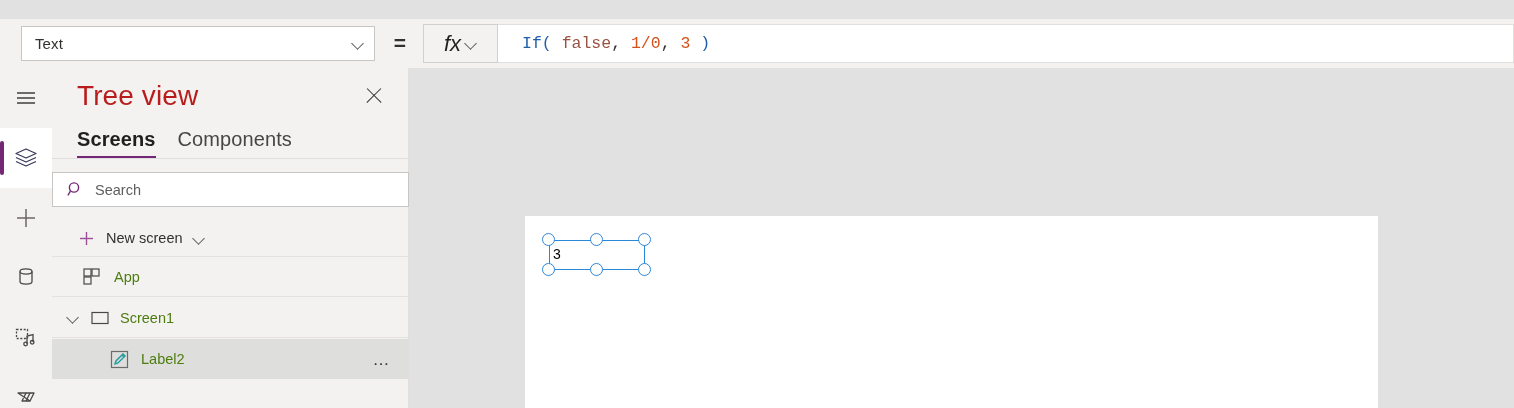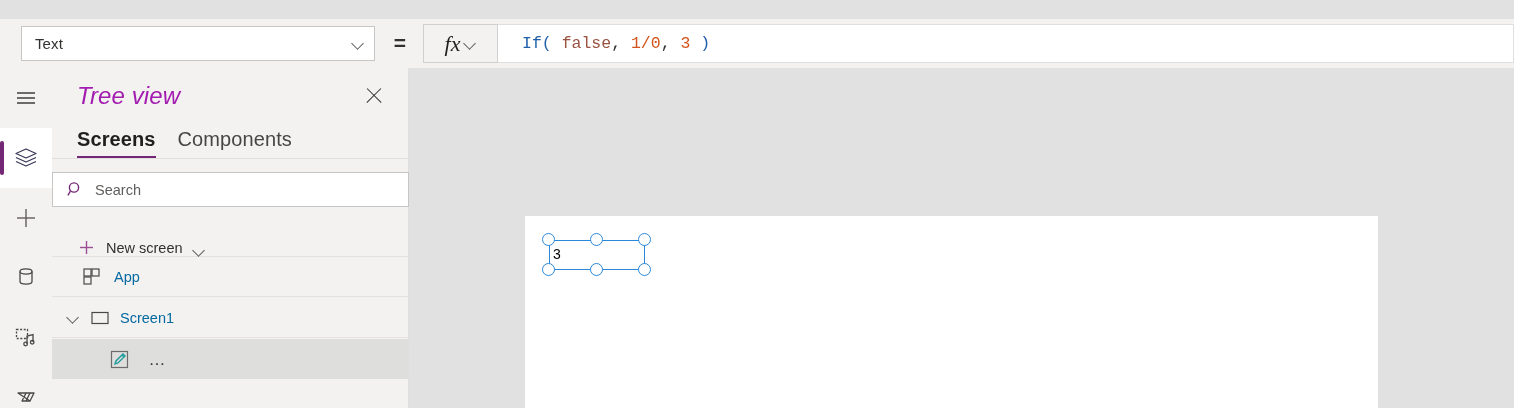--- a/index.html
+++ b/index.html
@@ -39,21 +39,21 @@
     font-size: 21px; font-weight: 700; color: #323130;
     line-height: 26px; text-align: center;
   }
   .fx-button {
     position: absolute; left: 423px; top: 5px; width: 75px; height: 39px;
     background: #f3f2f1; border: 1px solid #d2d0ce;
     display: flex; align-items: center; justify-content: center; gap: 5px;
     cursor: pointer;
   }
   .fx-glyph {
-    font-family: Liberation Serif, serif;
+    font-family: Liberation Sans, sans-serif;
     font-style: italic; font-size: 22px; color: #201f1e; line-height: 1;
   }
   .formula-input {
     position: absolute; left: 498px; top: 5px; right: 0; height: 39px;
     background: #ffffff; border: 1px solid #e1dfdd; border-left: none;
     display: flex; align-items: center; padding-left: 24px;
     font-family: "Liberation Mono", monospace; font-size: 16.5px;
     white-space: pre; cursor: text;
   }
   .tok-fn    { color: #1f5fa9; }
@@ -82,21 +82,21 @@
   
   .treeview {
     position: absolute; left: 52px; top: 49px; width: 357px; height: 359px;
     background: #f3f2f1;
     border-right: 1px solid #e1dfdd;
   }
   .tv-header {
     position: absolute; left: 0; top: 0; width: 357px; height: 55px;
     display: flex; align-items: center; padding: 0 22px 0 25px;
   }
-  .tv-title { flex: 1; font-size: 24px; color: #a21caf; letter-spacing: .1px; font-style: italic; }
+  .tv-title { flex: 1; font-size: 28px; color: #b91c1c; letter-spacing: .1px; }
   .tv-close {
     width: 26px; height: 26px; position: relative; cursor: pointer; flex: none;
   }
   .tv-close::before, .tv-close::after {
     content: ""; position: absolute; left: 3px; top: 12px;
     width: 20px; height: 1.4px; background: #323130;
   }
   .tv-close::before { transform: rotate(45deg); }
   .tv-close::after  { transform: rotate(-45deg); }
 
@@ -121,37 +121,37 @@
   }
   .tv-search {
     width: 376px; height: 35px; background: #ffffff; border: 1px solid #c8c6c4;
     display: flex; align-items: center; padding-left: 14px; gap: 11px;
     cursor: text;
   }
   .tv-search .ph { font-size: 14.5px; color: #605e5c; }
 
   .tv-newscreen {
     position: absolute; left: 0; top: 152px; width: 357px; height: 37px;
-    display: flex; align-items: flex-end; padding-left: 26px; gap: 11px;
+    display: flex; align-items: center; padding-left: 26px; gap: 11px;
     border-bottom: 1px solid #e4e2e0; cursor: pointer;
   }
   .tv-newscreen .ns-label { font-size: 14.5px; color: #323130; }
 
   .tv-row {
     position: absolute; left: 0; width: 357px; height: 40px;
     display: flex; align-items: center;
     border-bottom: 1px solid #e4e2e0; cursor: pointer;
   }
   .tv-row.app     { top: 189px; padding-left: 30px; gap: 13px; }
   .tv-row.screen1 { top: 230px; padding-left: 14px; gap: 10px; }
   .tv-row.label2  {
     top: 271px; padding-left: 58px; gap: 12px;
     background: #dededd; border-bottom: none;
   }
-  .tv-row .row-label { font-size: 14.5px; color: #0369a1; flex: 1; }
+  .tv-row .row-label { font-size: 14.5px; color: #4d7c0f; flex: 1; }
   .ellipsis-btn {
     width: 34px; margin-right: 10px; text-align: center;
     font-size: 17px; color: #323130; letter-spacing: 1.8px;
     cursor: pointer; flex: none; line-height: 1;
   }
   .tree-chev { width: 14px; height: 14px; position: relative; flex: none; }
   .tree-chev::before {
     content: ""; position: absolute; left: 2px; top: 2px;
     width: 8px; height: 8px;
     border-right: 1.4px solid #605e5c; border-bottom: 1.4px solid #605e5c;
@@ -328,20 +328,21 @@
       </svg>
       <span class="row-label">Screen1</span>
     </div>
 
     <div class="tv-row label2">
       <svg width="19" height="19" viewBox="0 0 19 19" aria-hidden="true">
         <rect x="1.5" y="1.5" width="16" height="16" fill="none" stroke="#6b6b6b" stroke-width="1.2"></rect>
         <path d="M5 14 l1 -3 l7 -7 l2 2 l-7 7 z" fill="none" stroke="#1e9b9b" stroke-width="1.4"></path>
         <line x1="12" y1="5" x2="14" y2="7" stroke="#1e9b9b" stroke-width="1.4"></line>
       </svg>
+      <span class="row-label">Label2</span>
       <span class="ellipsis-btn">…</span>
     </div>
   </div>
 
   <div class="canvas-area">
     <div class="screen-canvas">
 
       <div class="label-widget">
         <span class="label-text">3</span>
         <div class="sel-box"></div>

